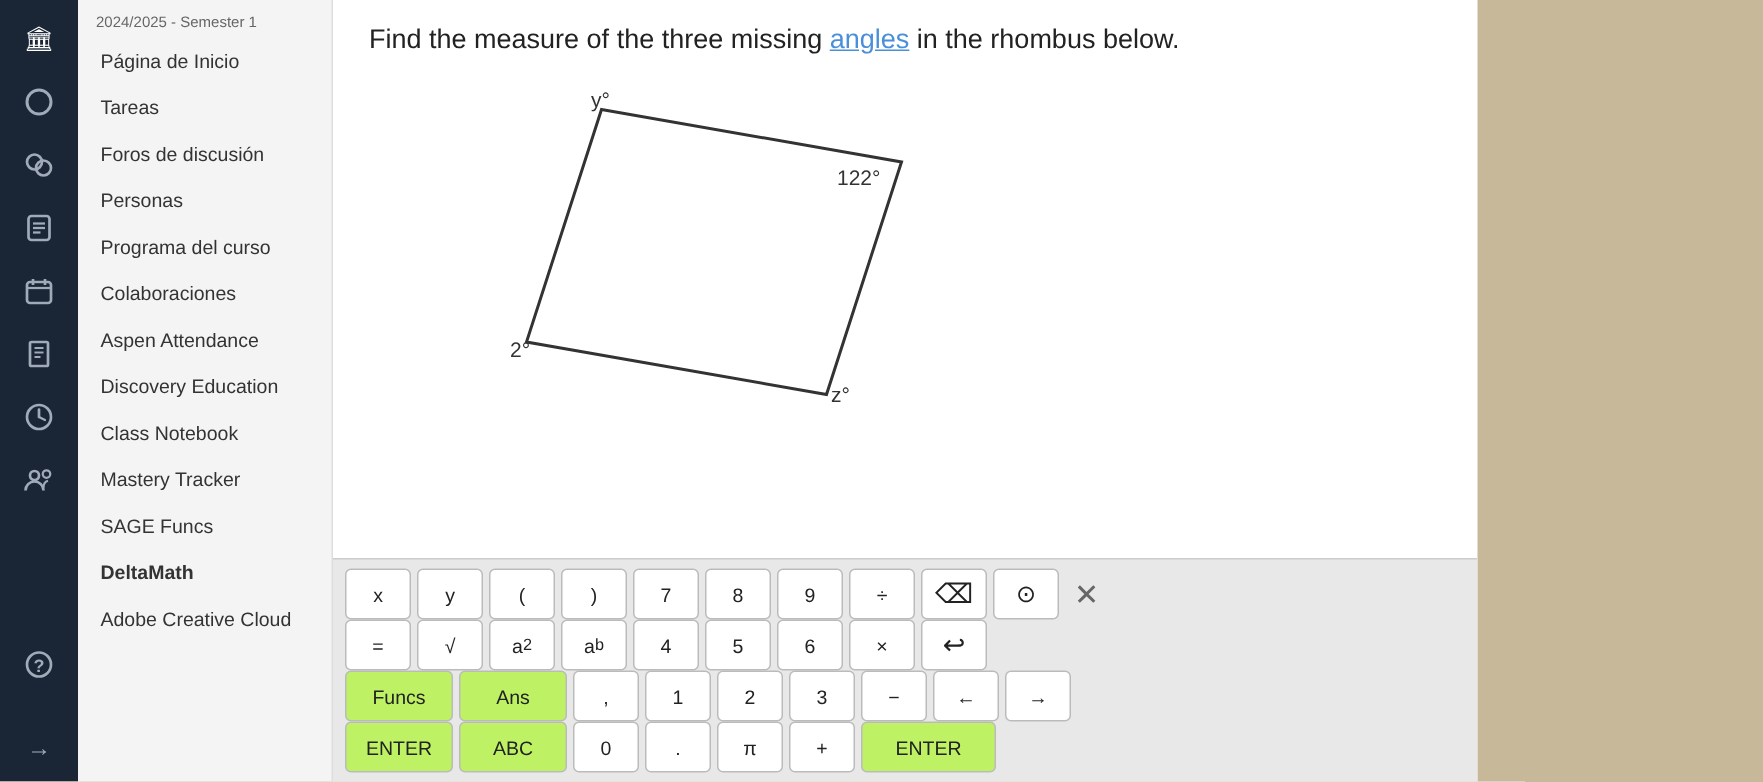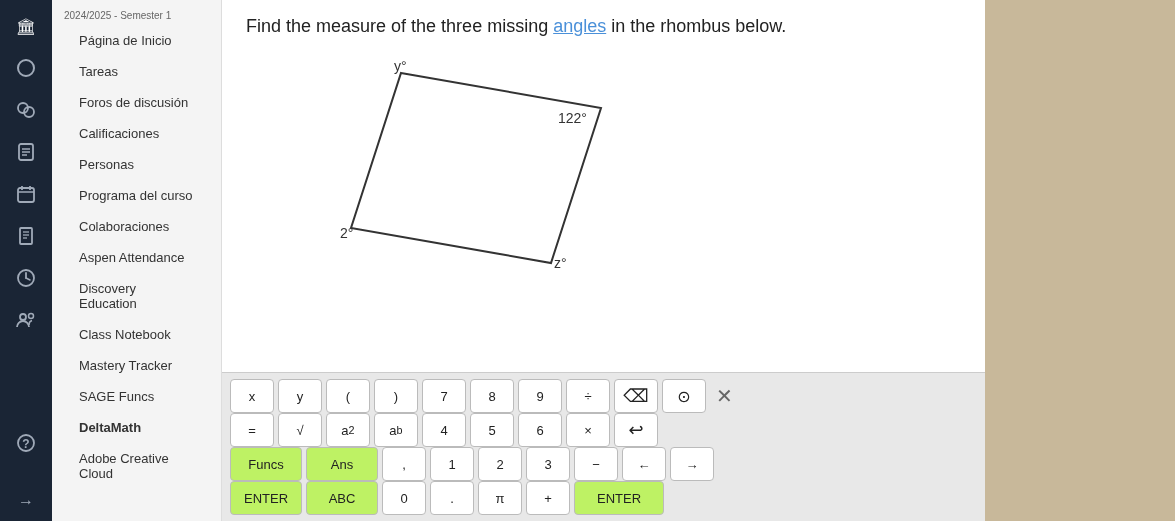--- a/index.html
+++ b/index.html
@@ -54,21 +54,21 @@
       overflow-y: auto;
       padding-top: 4px;
     }
     .nav-semester {
       font-size: 10px;
       color: #666;
       padding: 6px 12px 4px;
       font-weight: 500;
     }
     .nav-item {
-      padding: 8px 24px;
+      padding: 8px 12px;
       font-size: 13px;
       color: #333;
       cursor: pointer;
       border-left: 3px solid transparent;
     }
     .nav-item.bold-item { font-weight: 700; }
 
     
     .main-content {
       flex: 1;
@@ -217,21 +217,20 @@
       </svg>
   </div>
   <div class="sidebar-arrow" style="margin-top: 0; margin-bottom: 12px; color:#a0aab8; font-size:16px;">→</div>
 </div>
 
 <div class="nav-panel">
   <div class="nav-semester">2024/2025 - Semester 1</div>
   <div class="nav-item">Página de Inicio</div>
   <div class="nav-item">Tareas</div>
   <div class="nav-item">Foros de discusión</div>
-  <div class="nav-item">Calificaciones</div>
   <div class="nav-item">Personas</div>
   <div class="nav-item">Programa del curso</div>
   <div class="nav-item">Colaboraciones</div>
   <div class="nav-item">Aspen Attendance</div>
   <div class="nav-item">Discovery Education</div>
   <div class="nav-item">Class Notebook</div>
   <div class="nav-item">Mastery Tracker</div>
   <div class="nav-item">SAGE Funcs</div>
   <div class="nav-item bold-item">DeltaMath</div>
   <div class="nav-item">Adobe Creative Cloud</div>

